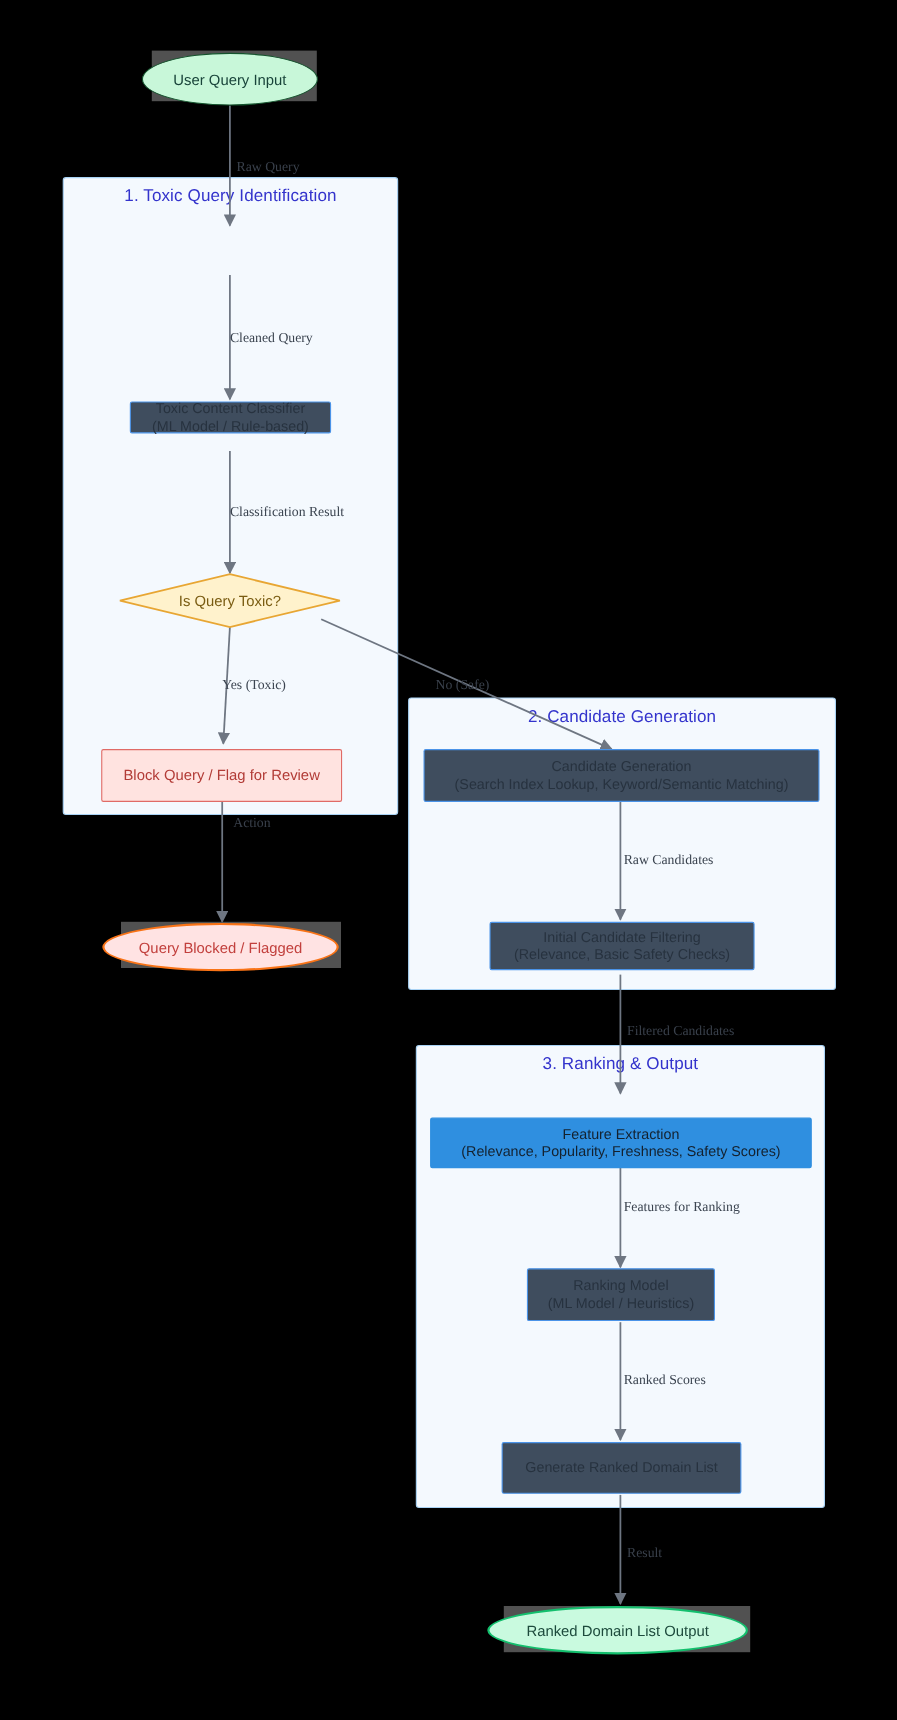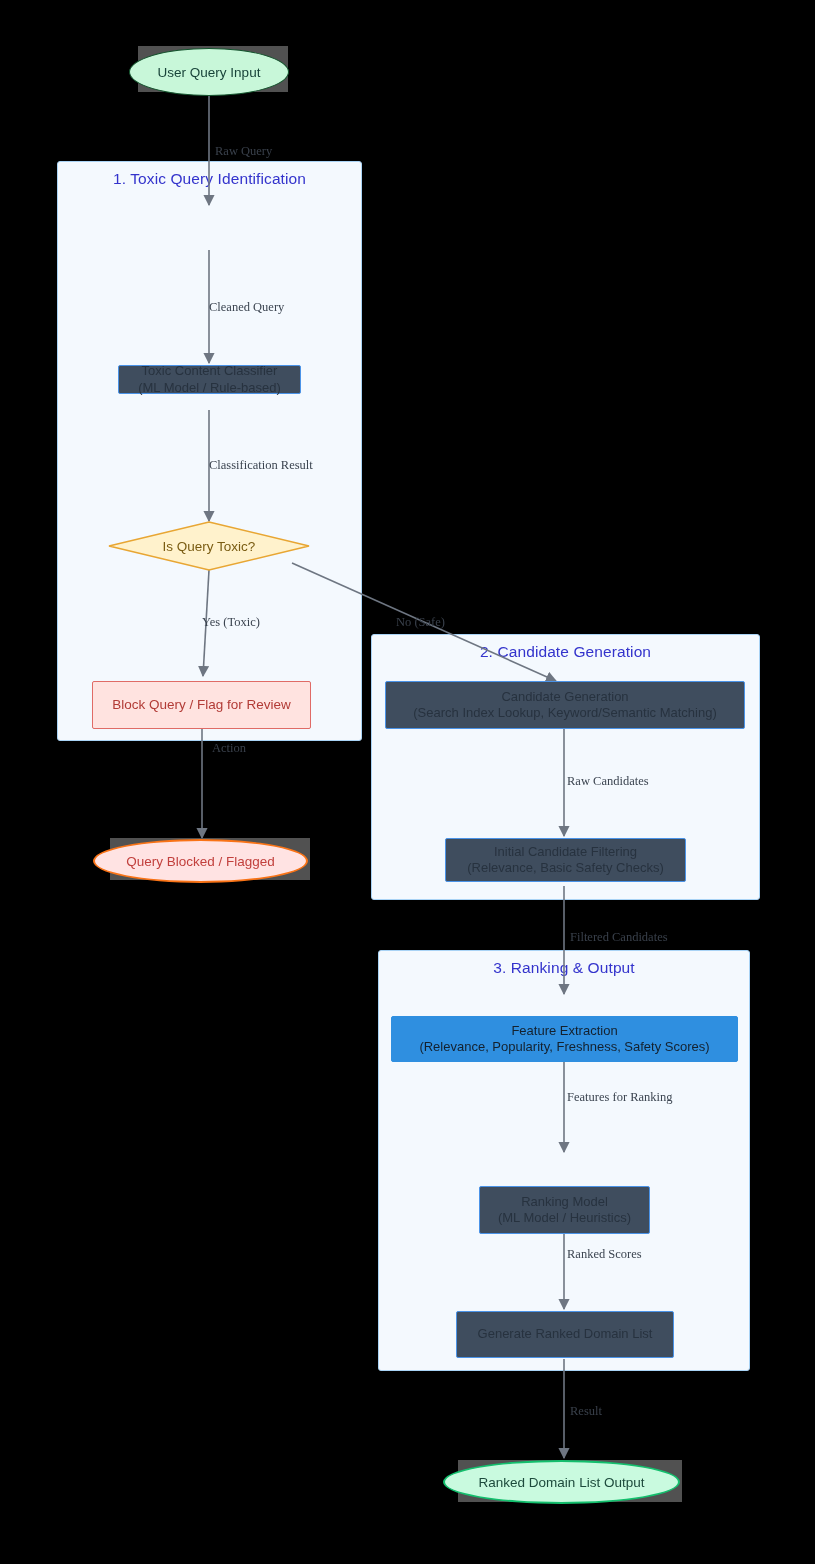--- a/index.html
+++ b/index.html
@@ -195,21 +195,21 @@
     </div>
   </div>
 
   <div class="node rect n-blue" style="left:391px;top:996px;width:347px;height:46px;margin-top:20px;">
     <div>
       <div>Feature Extraction</div>
       <div>(Relevance, Popularity, Freshness, Safety Scores)</div>
     </div>
   </div>
 
-  <div class="node rect n-dim" style="left:479px;top:1186px;width:171px;height:48px;">
+  <div class="node rect n-dim" style="left:479px;top:1153px;width:171px;height:48px;">
     <div>
       <div>Ranking Model</div>
       <div>(ML Model / Heuristics)</div>
     </div>
   </div>
 
   <div class="node rect n-dim" style="left:456px;top:1311px;width:218px;height:47px;">
     <span>Generate Ranked Domain List</span>
   </div>
 

